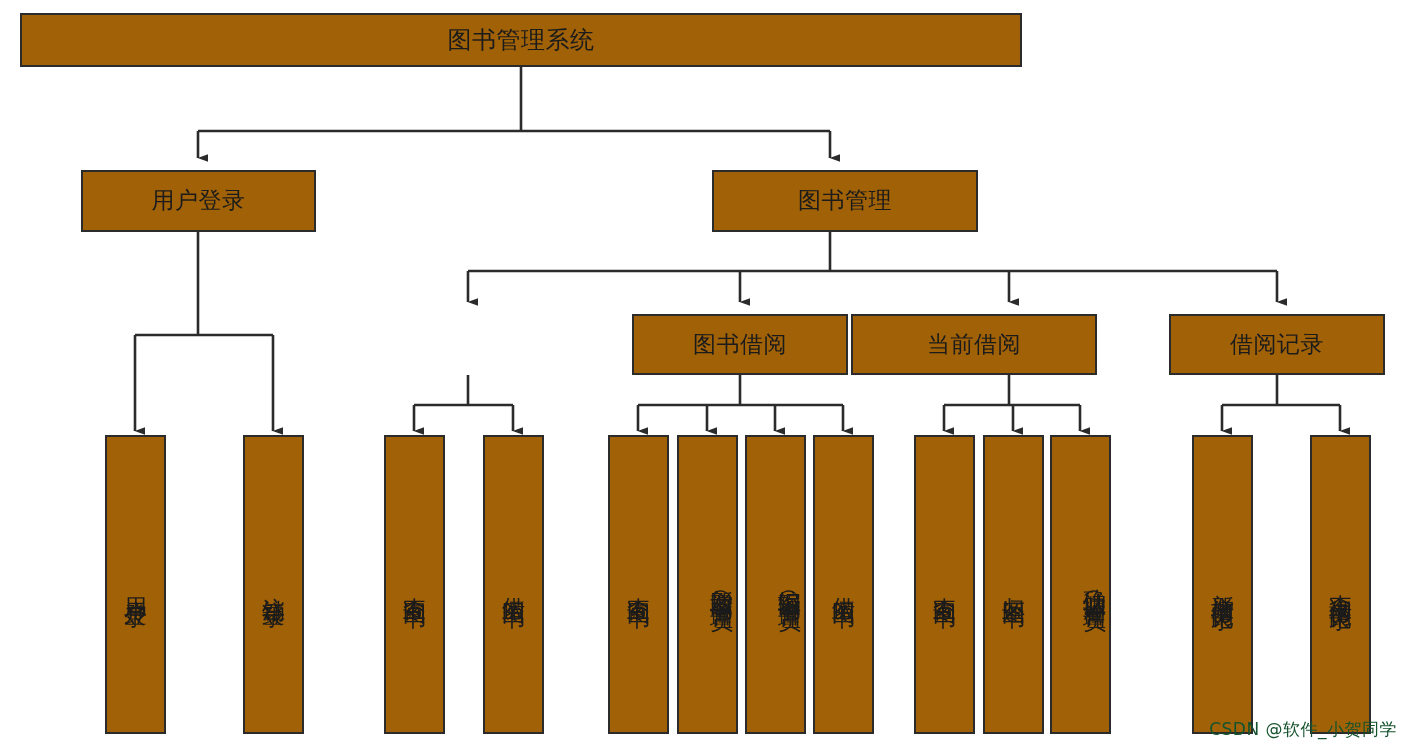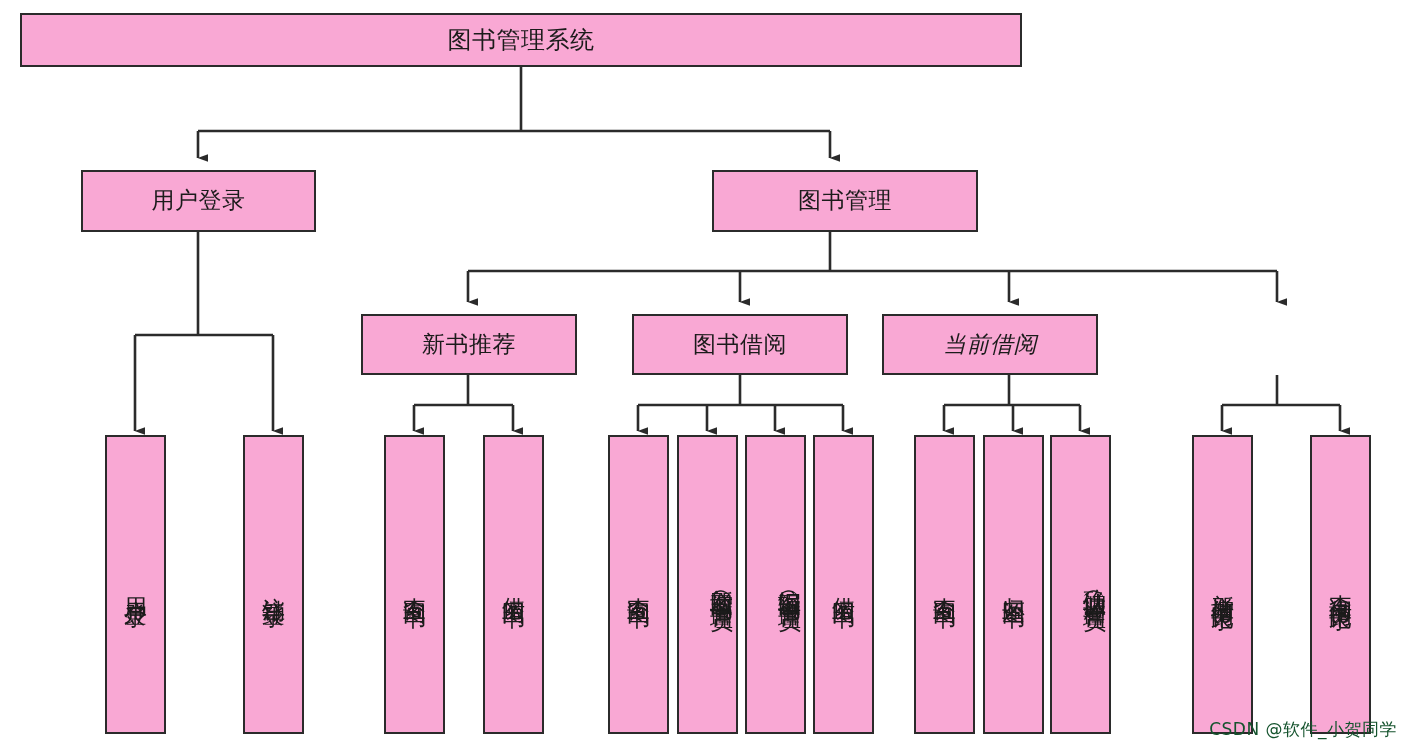--- a/index.html
+++ b/index.html
@@ -23,21 +23,21 @@
     position: absolute;
     left: 0;
     top: 0;
     width: 1405px;
     height: 747px;
     pointer-events: none;
   }
   .node {
     position: absolute;
     box-sizing: border-box;
-    background: #f9a8d4;
+    background: #a16207;
     border: 2.5px solid #2b2b2b;
     display: flex;
     align-items: center;
     justify-content: center;
     color: #1b1b1b;
   }
   .node.horizontal {
     font-size: 23px;
     letter-spacing: 0.5px;
     line-height: 1.2;
@@ -136,28 +136,28 @@
     <span>图书管理系统</span>
   </div>
 
   <div class="node horizontal" style="left:81px; top:170px; width:235px; height:62px;">
     <span>用户登录</span>
   </div>
   <div class="node horizontal" style="left:712px; top:170px; width:266px; height:62px;">
     <span>图书管理</span>
   </div>
 
-  <div class="node horizontal" style="left:361px; top:314px; width:216px; height:61px;">
-    <span>新书推荐</span>
-  </div>
   <div class="node horizontal" style="left:632px; top:314px; width:216px; height:61px;text-align:center;">
     <span>图书借阅</span>
   </div>
-  <div class="node horizontal" style="left:882px; top:314px; width:216px; height:61px;font-style:italic;">
+  <div class="node horizontal" style="left:851px; top:314px; width:246px; height:61px;">
     <span>当前借阅</span>
+  </div>
+  <div class="node horizontal" style="left:1169px; top:314px; width:216px; height:61px;">
+    <span>借阅记录</span>
   </div>
 
   <div class="node vertical" style="left:105px; top:435px; width:61px; height:299px;">
     <span class="vlabel">用户登录</span>
   </div>
   <div class="node vertical" style="left:243px; top:435px; width:61px; height:299px;">
     <span class="vlabel">注销登录</span>
   </div>
 
   <div class="node vertical" style="left:384px; top:435px; width:61px; height:299px;">

